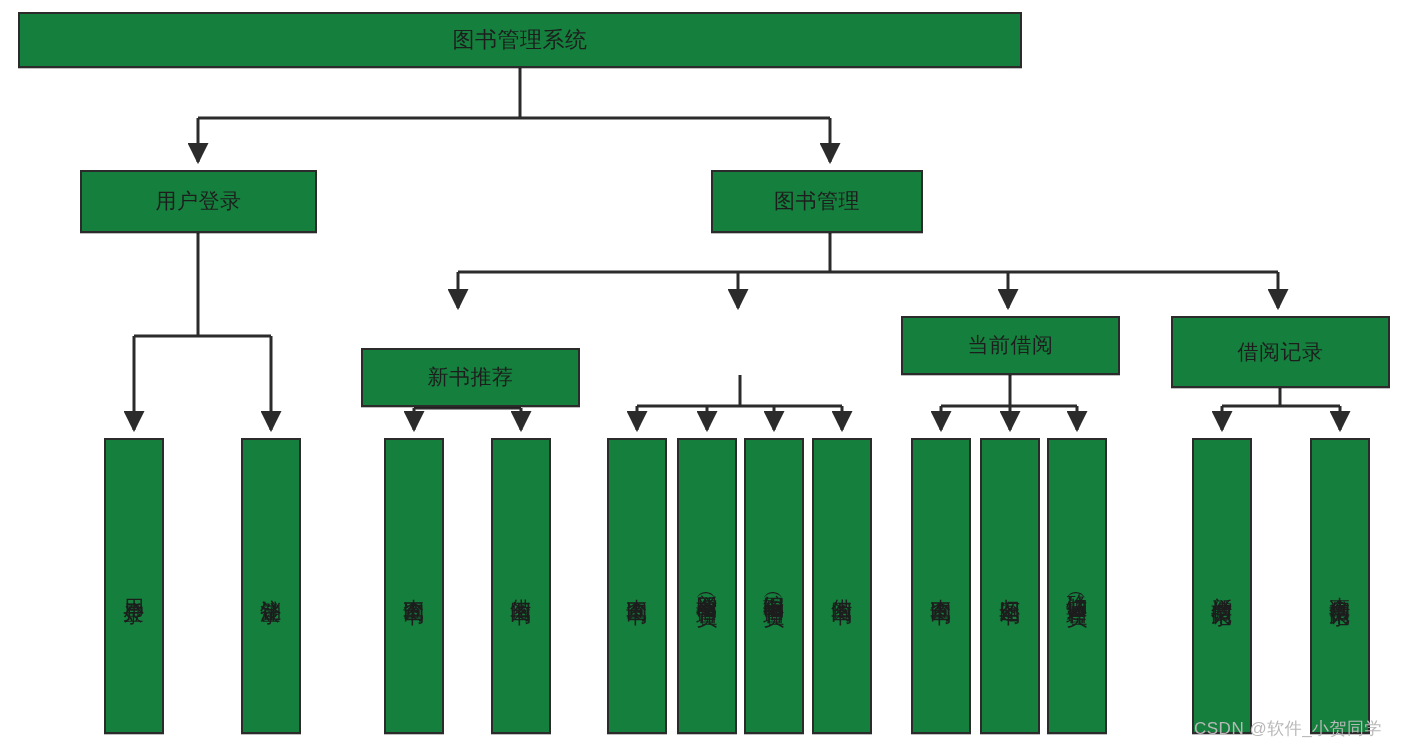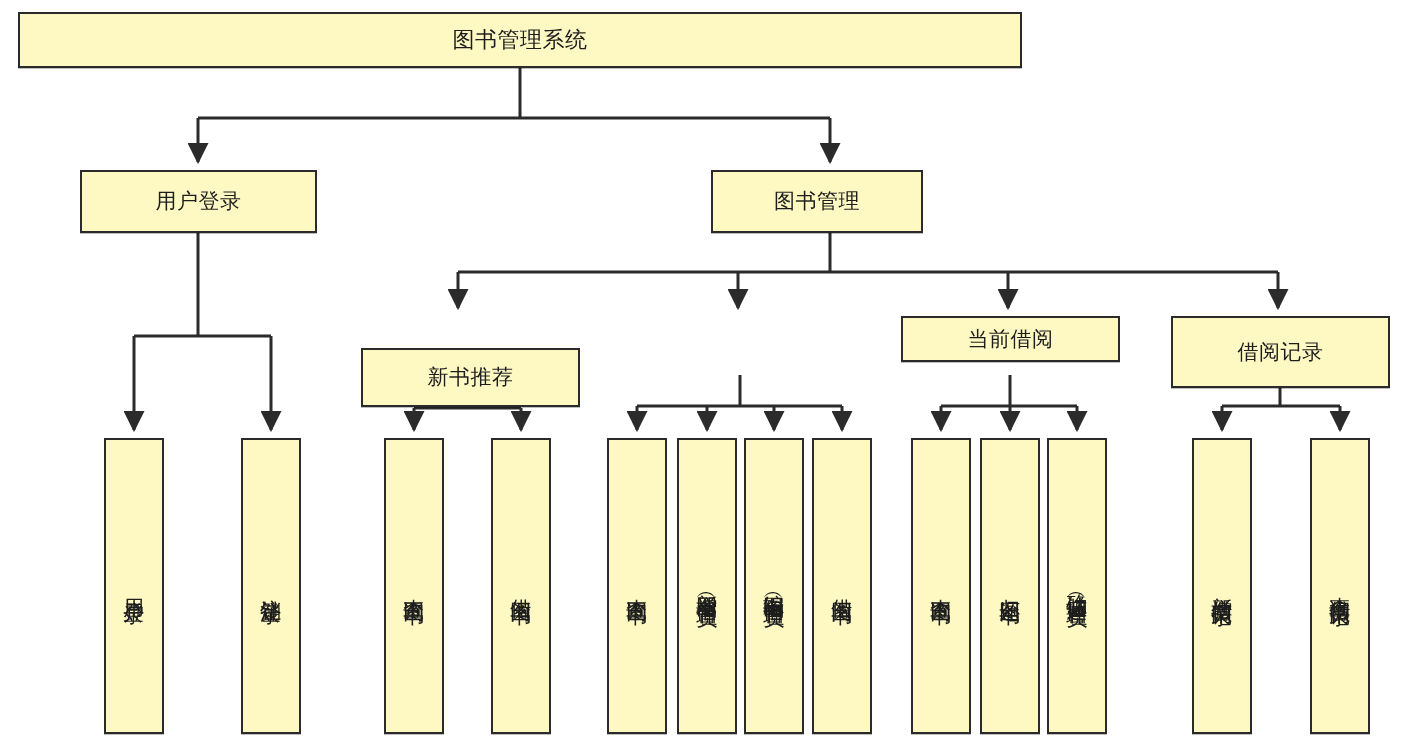--- a/index.html
+++ b/index.html
@@ -24,21 +24,21 @@
     left: 0;
     top: 0;
     width: 1405px;
     height: 747px;
     pointer-events: none;
   }
   .node {
     position: absolute;
     box-sizing: border-box;
     border: 2px solid #2b2b2b;
-    background: #fef9c3;
+    background: #15803d;
     display: flex;
     align-items: center;
     justify-content: center;
     box-shadow: 0 1px 0 rgba(0,0,0,0.25);
   }
   .node .label {
     font-size: 21px;
     line-height: 1.18;
     letter-spacing: 0.5px;
     color: #1d1d1d;
@@ -132,21 +132,21 @@
   <div class="node level-2" style="left:80px; top:170px; width:237px; height:63px;">
     <span class="label">用户登录</span>
   </div>
   <div class="node level-2" style="left:711px; top:170px; width:212px; height:63px;">
     <span class="label">图书管理</span>
   </div>
 
   <div class="node level-3" style="left:361px; top:316px; width:219px; height:59px;margin-top:32px;">
     <span class="label">新书推荐</span>
   </div>
-  <div class="node level-3" style="left:901px; top:316px; width:219px; height:46px;align-items:center;">
+  <div class="node level-3" style="left:901px; top:316px; width:219px; height:59px;align-items:center;">
     <span class="label">当前借阅</span>
   </div>
   <div class="node level-3" style="left:1171px; top:316px; width:219px; height:72px;">
     <span class="label">借阅记录</span>
   </div>
 
   <div class="node leaf" style="left:104px; top:438px; width:60px; height:296px;">
     <span class="label">用户登录</span>
   </div>
   <div class="node leaf" style="left:241px; top:438px; width:60px; height:296px;">
@@ -183,14 +183,15 @@
     <span class="label">确认归还（管理员）</span>
   </div>
 
   <div class="node leaf" style="left:1192px; top:438px; width:60px; height:296px;">
     <span class="label">新增借阅记录</span>
   </div>
   <div class="node leaf" style="left:1310px; top:438px; width:60px; height:296px;">
     <span class="label">查询借阅记录</span>
   </div>
 
+  <div class="watermark" style="left:1194px; top:717px;">CSDN @软件_小贺同学</div>
 
 </div>
 
 </body></html>

